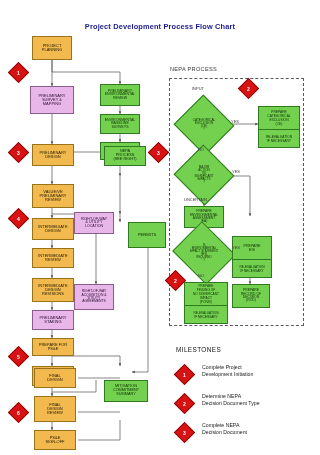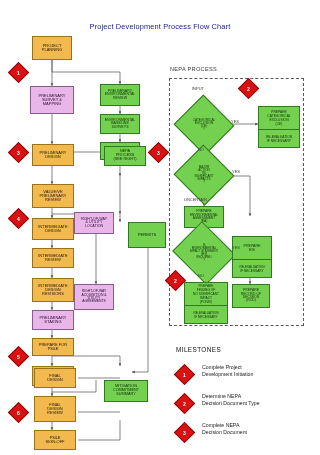--- a/index.html
+++ b/index.html
@@ -13,21 +13,21 @@
   }
   #stage{position:absolute;left:0;top:0;width:320px;height:455px;}
   svg#wires{position:absolute;left:0;top:0;width:320px;height:455px;pointer-events:none;}
 
   .title{
     position:absolute;
     left:0;top:22px;width:320px;
     text-align:center;
     color:#1b1b8f;
     font-size:7.4px;
-    font-weight:normal;
+    font-weight:bold;
     letter-spacing:0.15px;
   }
 
   
   .node{
     position:absolute;
     box-sizing:border-box;
     border:1px solid #6b5b1f;
     display:flex;
     align-items:center;

